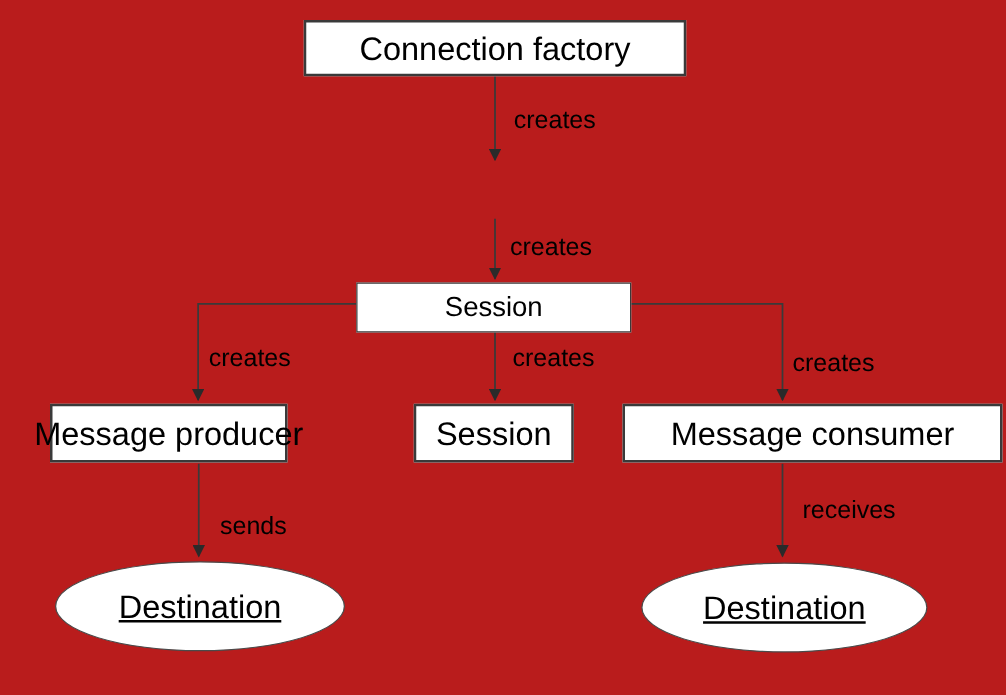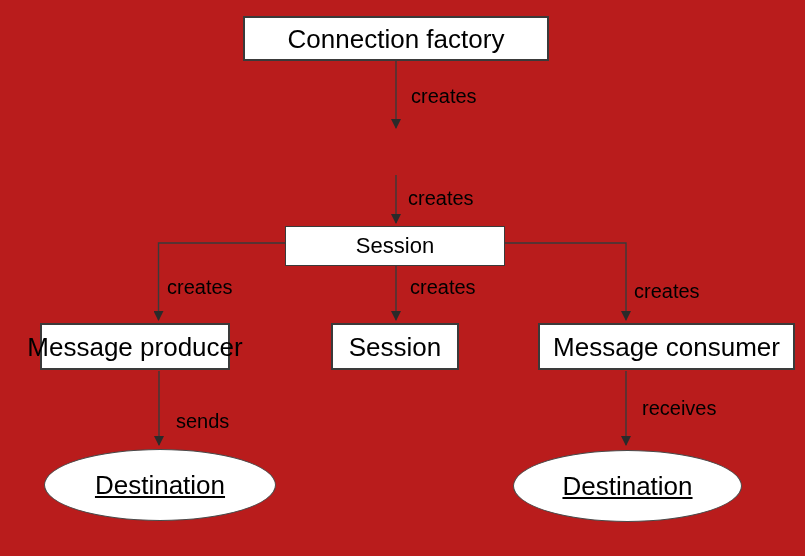--- a/index.html
+++ b/index.html
@@ -72,21 +72,21 @@
 
   <div class="node" style="left:243px; top:16px; width:306px; height:45px;">Connection factory</div>
 
 
   <div class="node small" style="left:285px; top:226px; width:220px; height:40px;">Session</div>
 
   <div class="node" style="left:40px; top:323px; width:190px; height:47px;">Message producer</div>
 
   <div class="node" style="left:331px; top:323px; width:128px; height:47px;">Session</div>
 
-  <div class="node" style="left:498px; top:323px; width:257px; height:47px;margin-left:40px;">Message consumer</div>
+  <div class="node" style="left:498px; top:323px; width:304px; height:47px;">Message consumer</div>
 
   <div class="node ellipse" style="left:44px; top:449px; width:232px; height:72px;">Destination</div>
 
   <div class="node ellipse" style="left:513px; top:450px; width:229px; height:72px;">Destination</div>
 
   <div class="edge-label" style="left:411px; top:85px;">creates</div>
 
   <div class="edge-label" style="left:408px; top:187px;">creates</div>
 
   <div class="edge-label" style="left:167px; top:276px;">creates</div>

